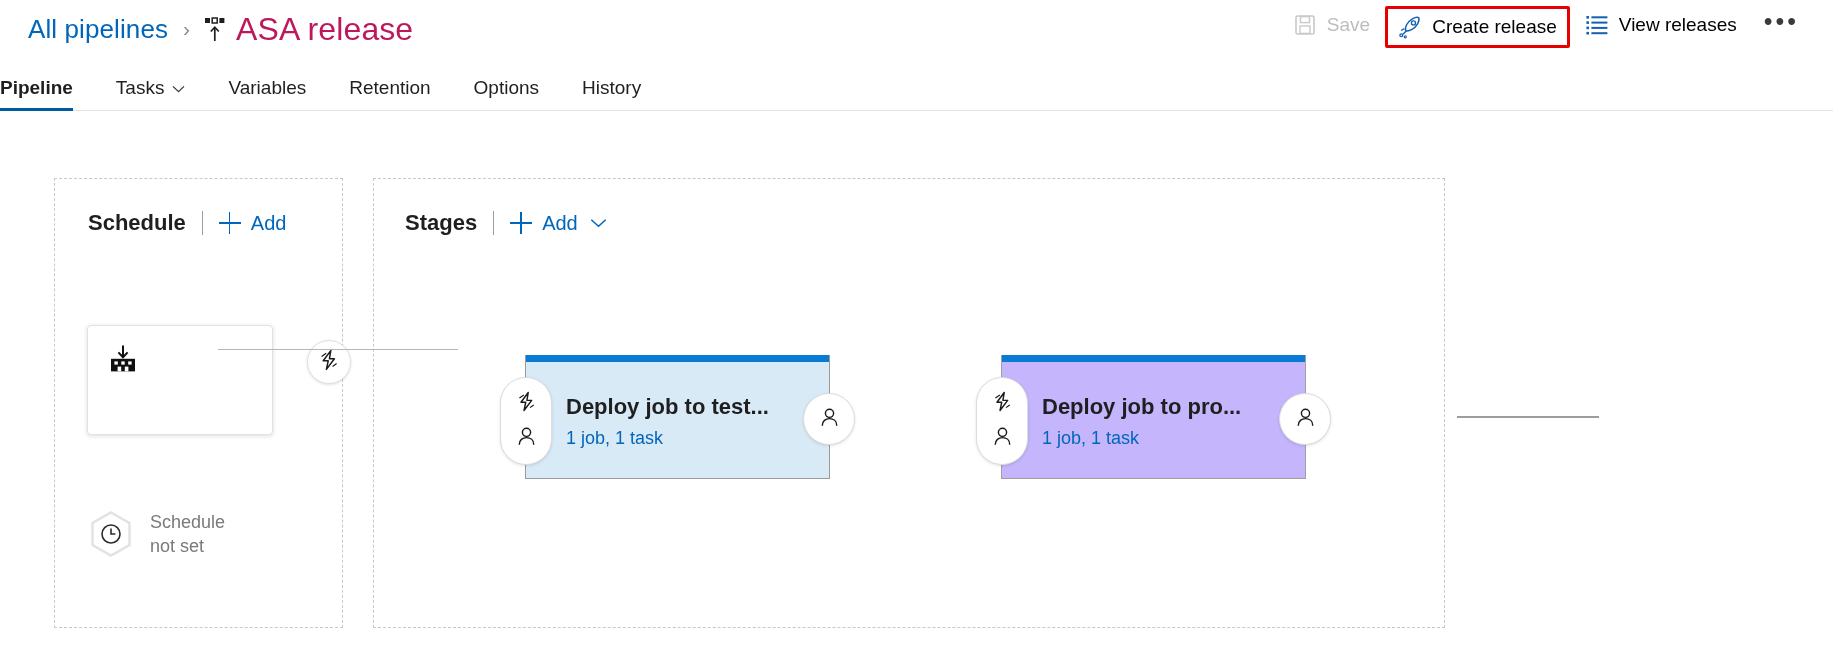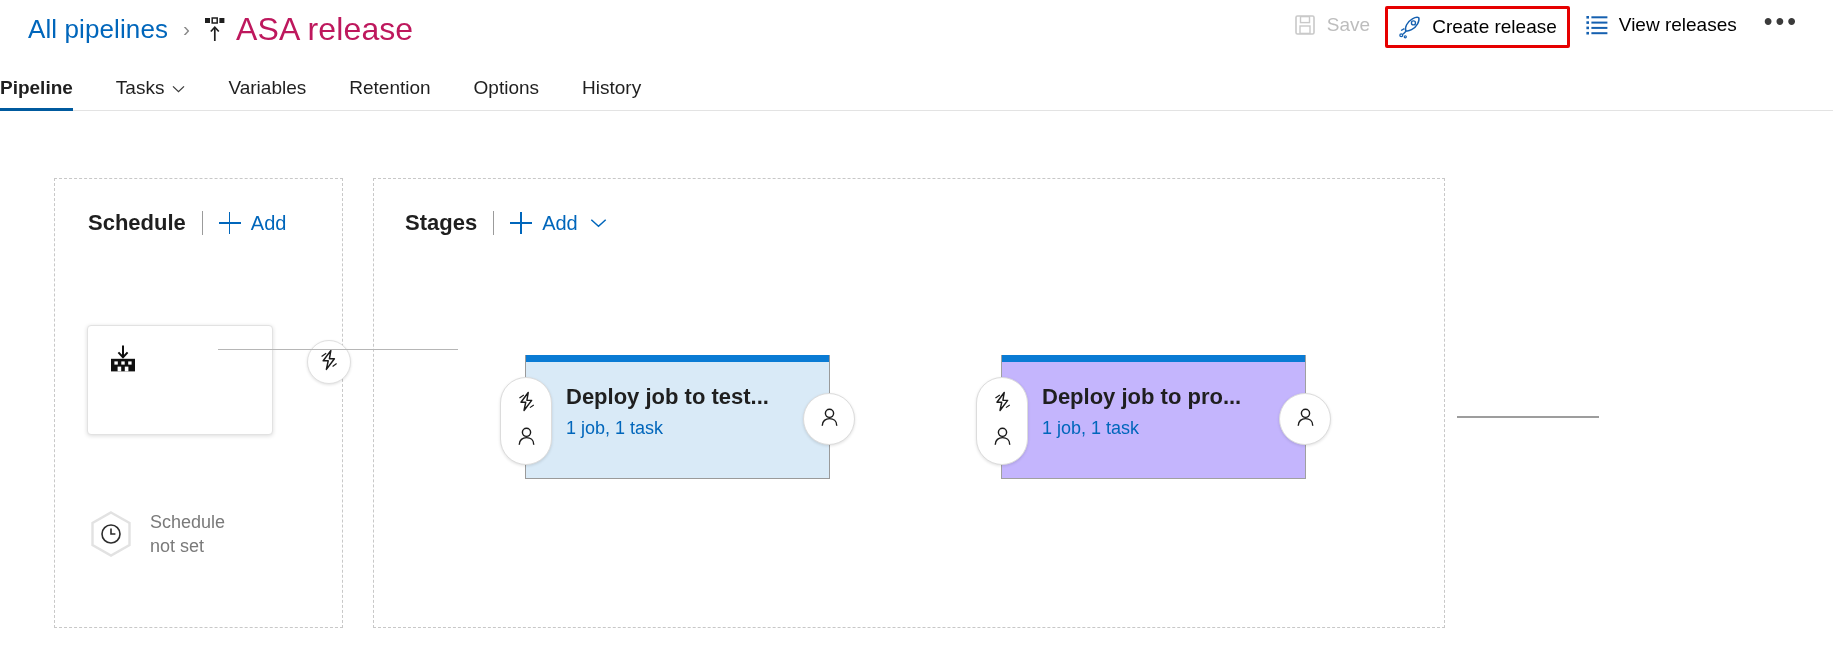--- a/index.html
+++ b/index.html
@@ -267,21 +267,21 @@
   }
   .stage.selected { background: #d9eaf7; border-color: #9a9a9a; }
   #stage-0 { left: 151px; }
   #stage-1 { left: 627px; }
   .stage-topbar {
     position: absolute;
     left: 0; right: 0; top: -1px;
     height: 7px;
     background: #0a7bd4;
   }
-  .stage-body { padding: 28px 0 0 40px; }
+  .stage-body { padding: 28px 0 0 40px; margin-top: 10px; }
   .stage-name {
     font-size: 22px;
     font-weight: bold;
     color: #1f1f1f;
     white-space: nowrap;
   }
   .stage-sub {
     font-size: 18px;
     color: #0066bb;
     margin-top: 8px;

